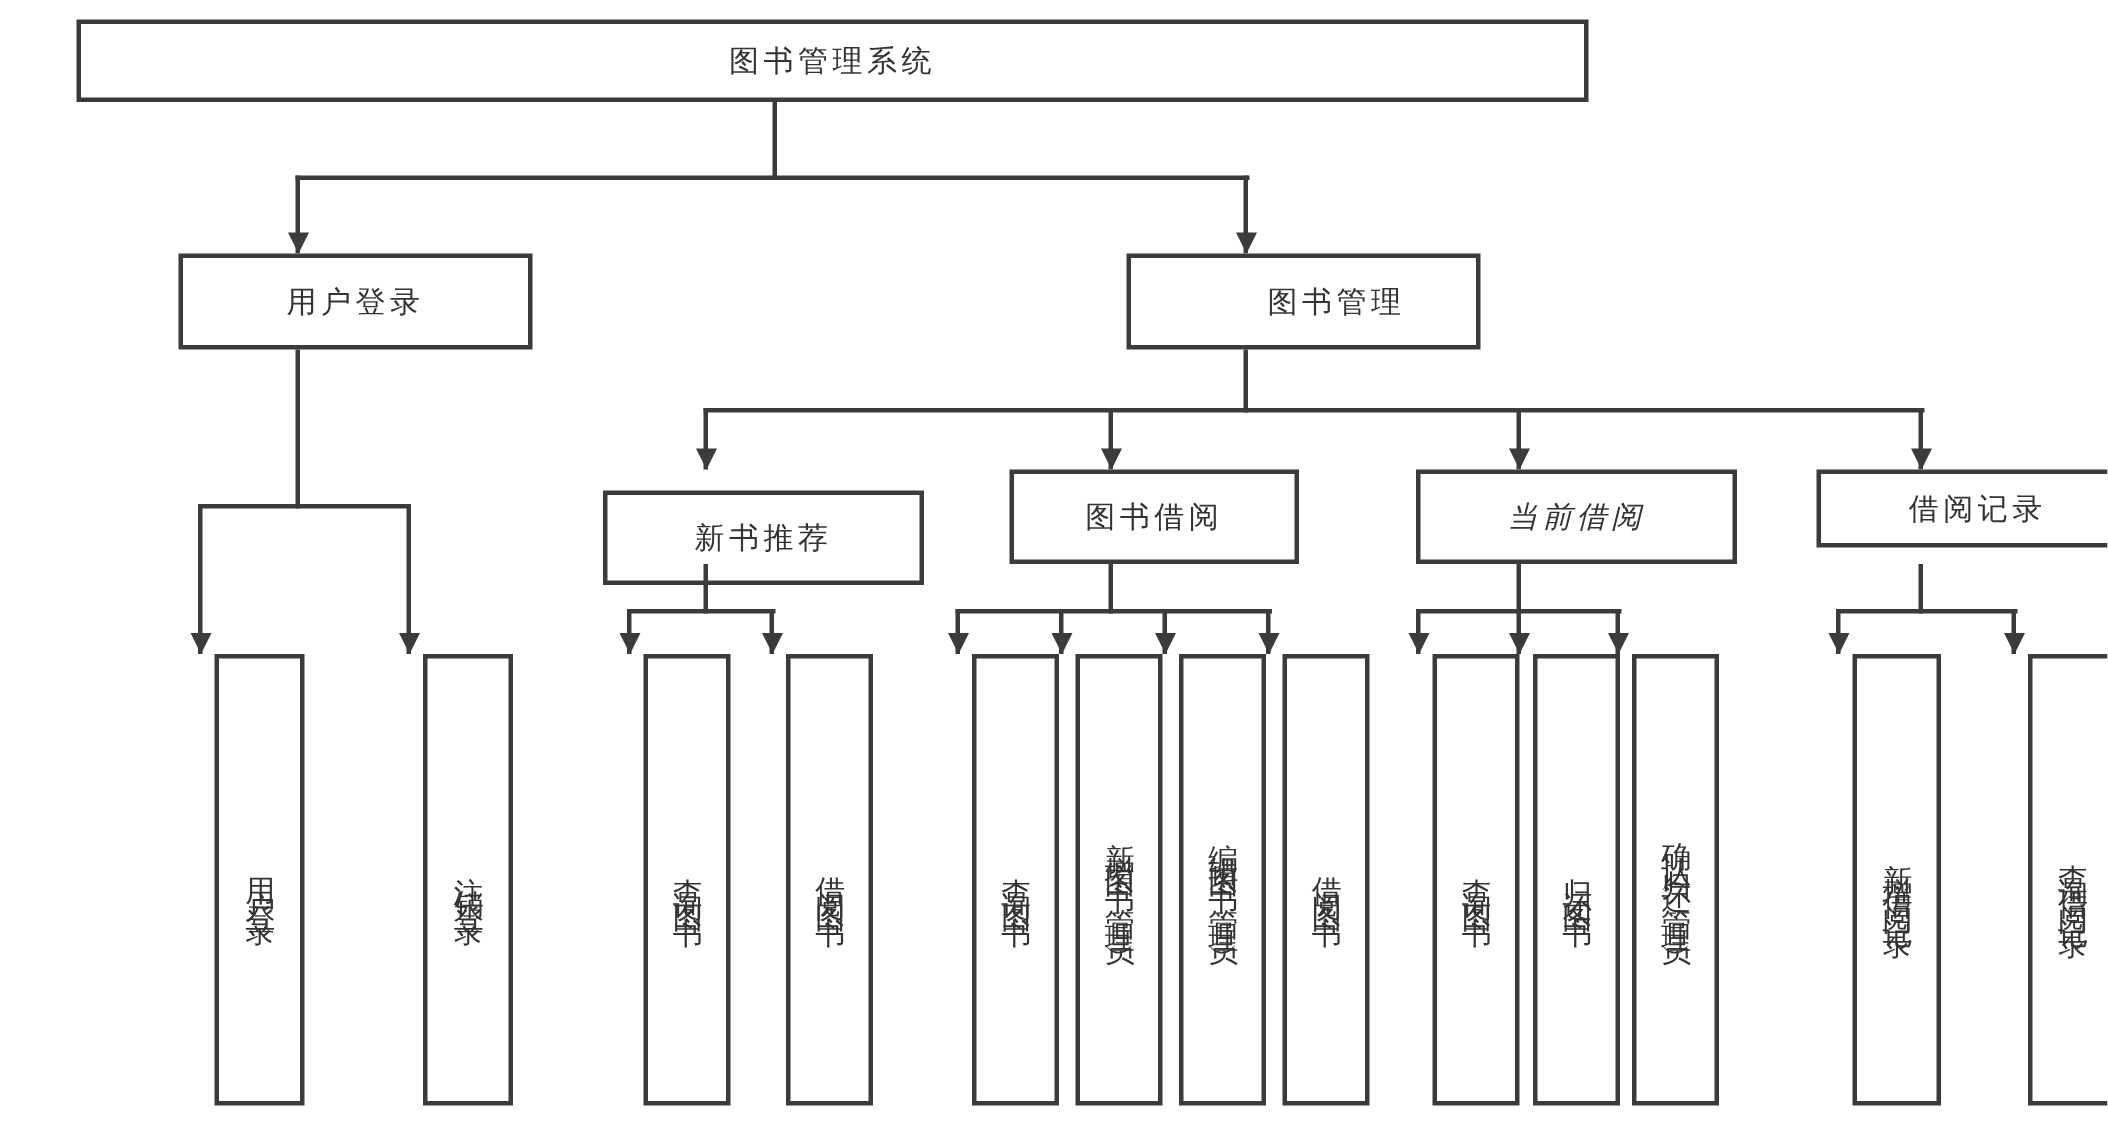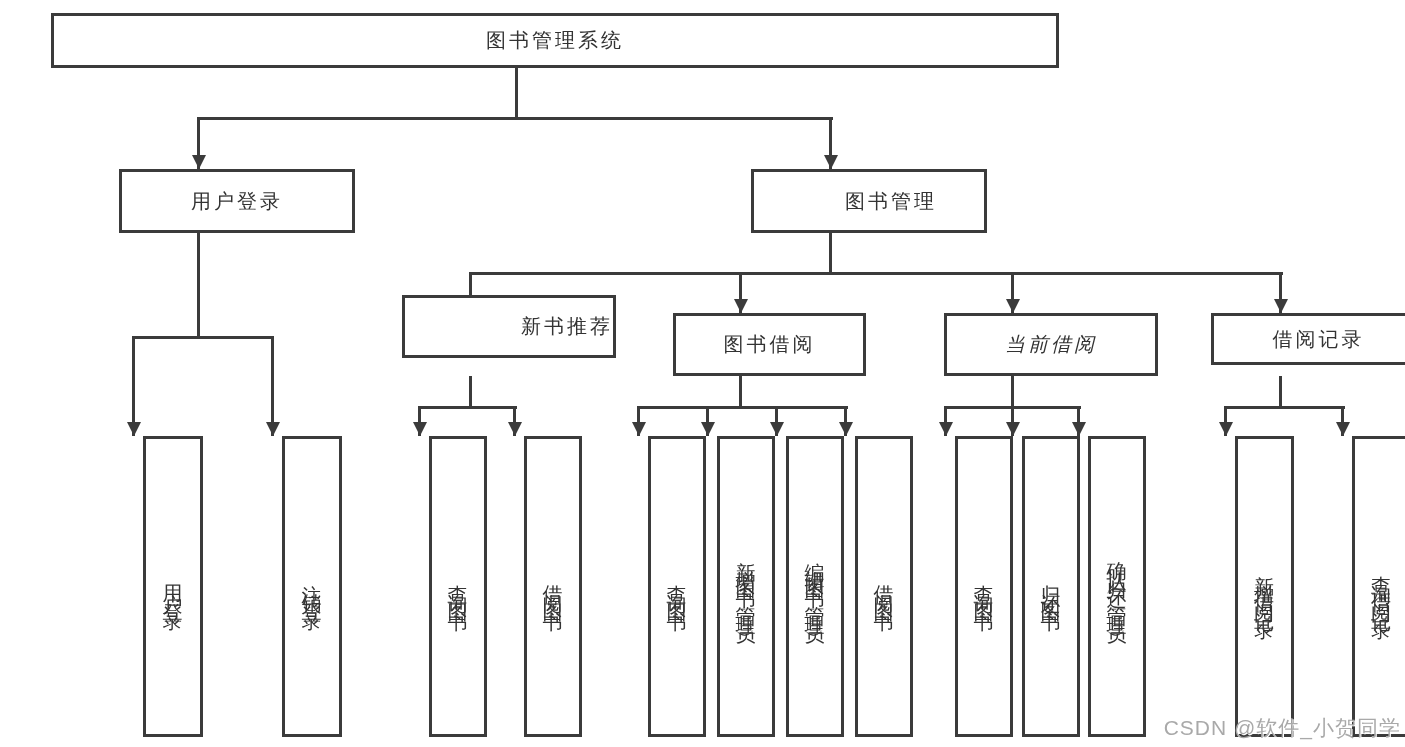--- a/index.html
+++ b/index.html
@@ -98,21 +98,21 @@
   <div class="arrow" style="left:132px; top:336px; height:100px;"></div>
   <div class="arrow" style="left:271px; top:336px; height:100px;"></div>
 
   <div class="vline" style="left:829px; top:233px; height:42px;"></div>
   <div class="hline" style="left:469px; top:272px; width:814px;"></div>
   <div class="arrow" style="left:469px; top:272px; height:41px;"></div>
   <div class="arrow" style="left:739px; top:272px; height:41px;"></div>
   <div class="arrow" style="left:1011px; top:272px; height:41px;"></div>
   <div class="arrow" style="left:1279px; top:272px; height:41px;"></div>
 
-  <div class="node" style="left:363px; top:295px; width:214px; height:63px;justify-content:flex-end;">
+  <div class="node" style="left:363px; top:327px; width:214px; height:63px;">
     <span class="lbl">新书推荐</span>
   </div>
   <div class="node" style="left:634px; top:313px; width:193px; height:63px;">
     <span class="lbl">图书借阅</span>
   </div>
   <div class="node" style="left:905px; top:313px; width:214px; height:63px;font-style:italic;">
     <span class="lbl">当前借阅</span>
   </div>
   <div class="node" style="left:1172px; top:313px; width:215px; height:52px;">
     <span class="lbl">借阅记录</span>
@@ -178,15 +178,14 @@
     <span class="lbl">确认归还（管理员）</span>
   </div>
 
   <div class="node leaf" style="left:1196px; top:436px; width:59px; height:301px;">
     <span class="lbl">新增借阅记录</span>
   </div>
   <div class="node leaf" style="left:1313px; top:436px; width:59px; height:301px;">
     <span class="lbl">查询借阅记录</span>
   </div>
 
-  <div class="watermark">CSDN @软件_小贺同学</div>
 
 </div>
 
 </body></html>

